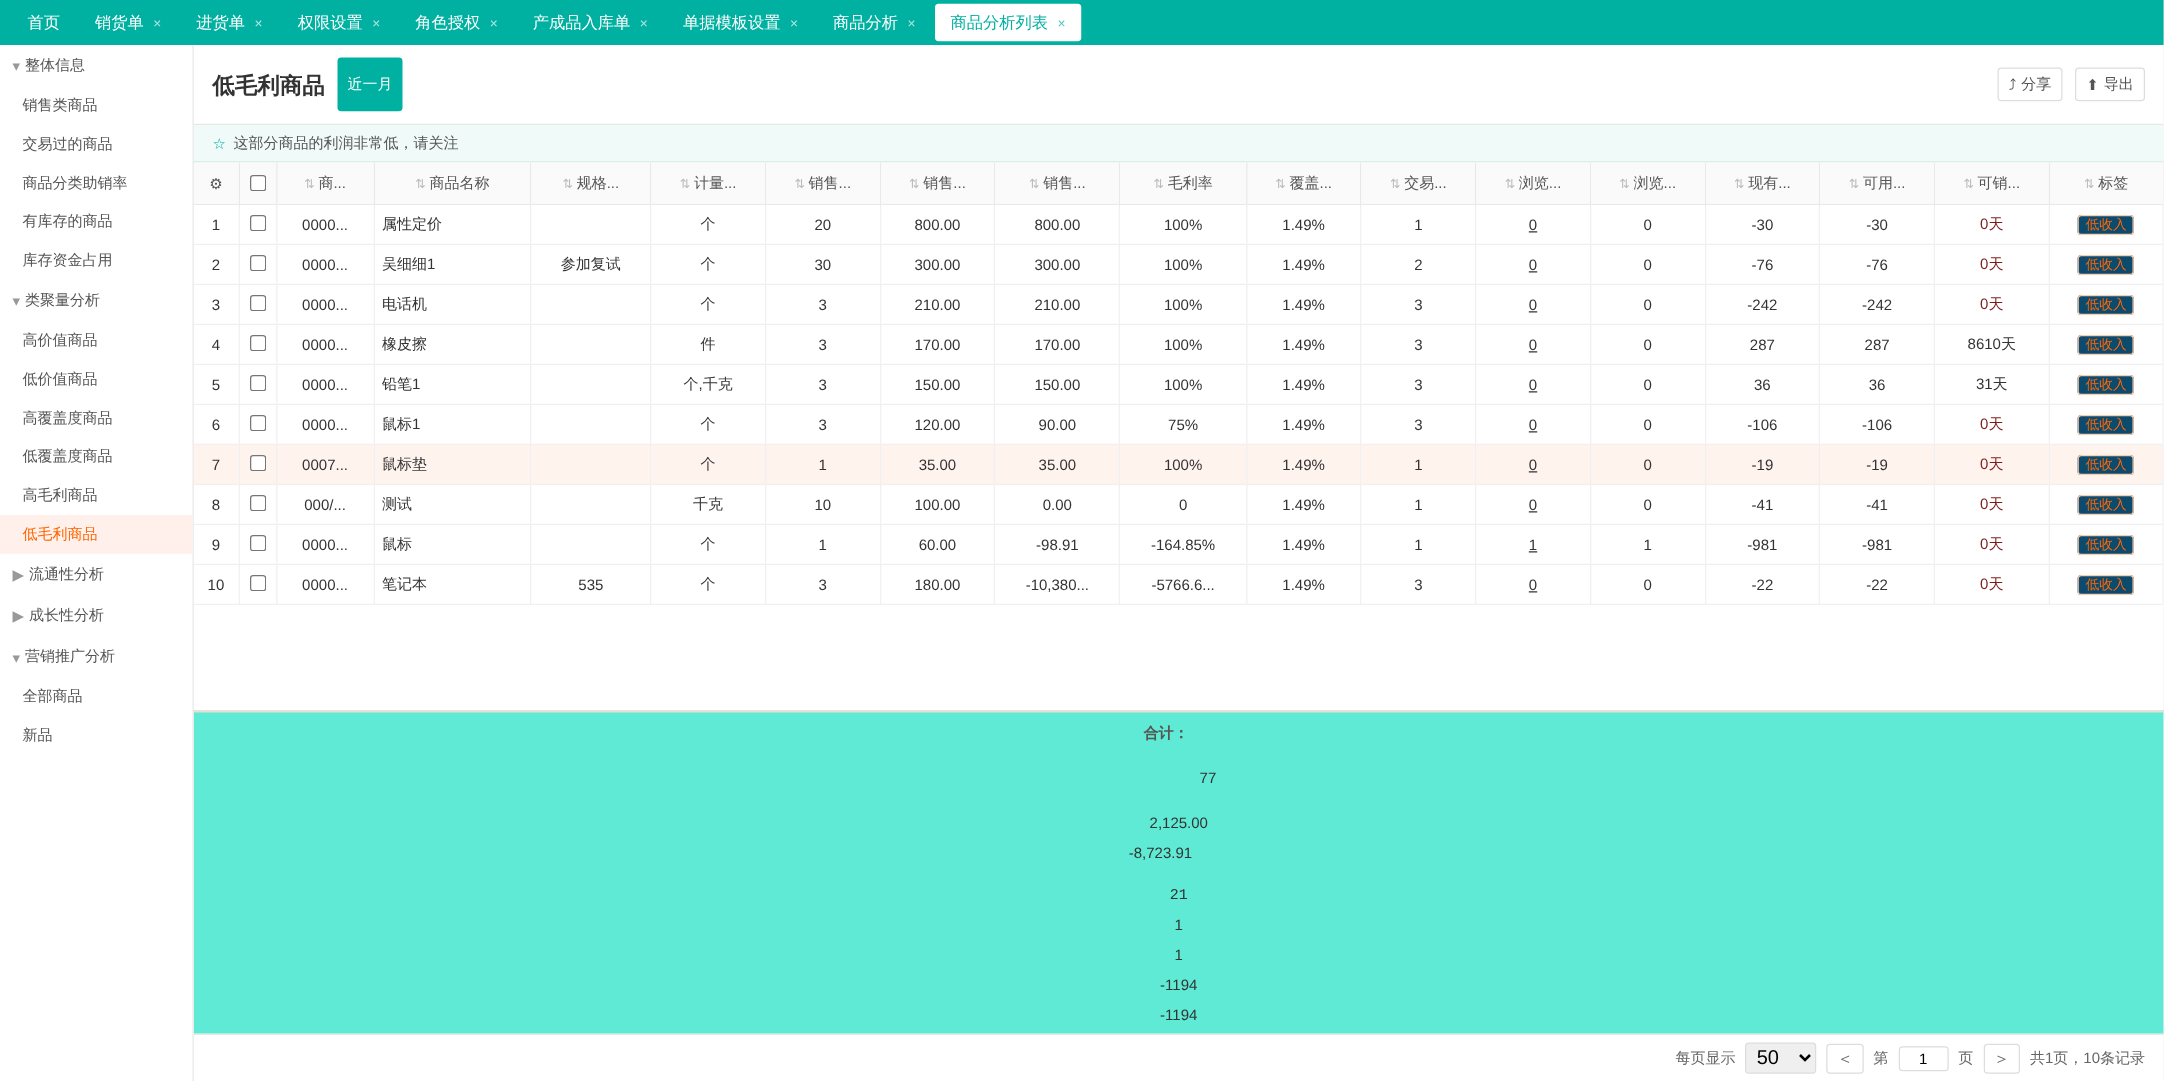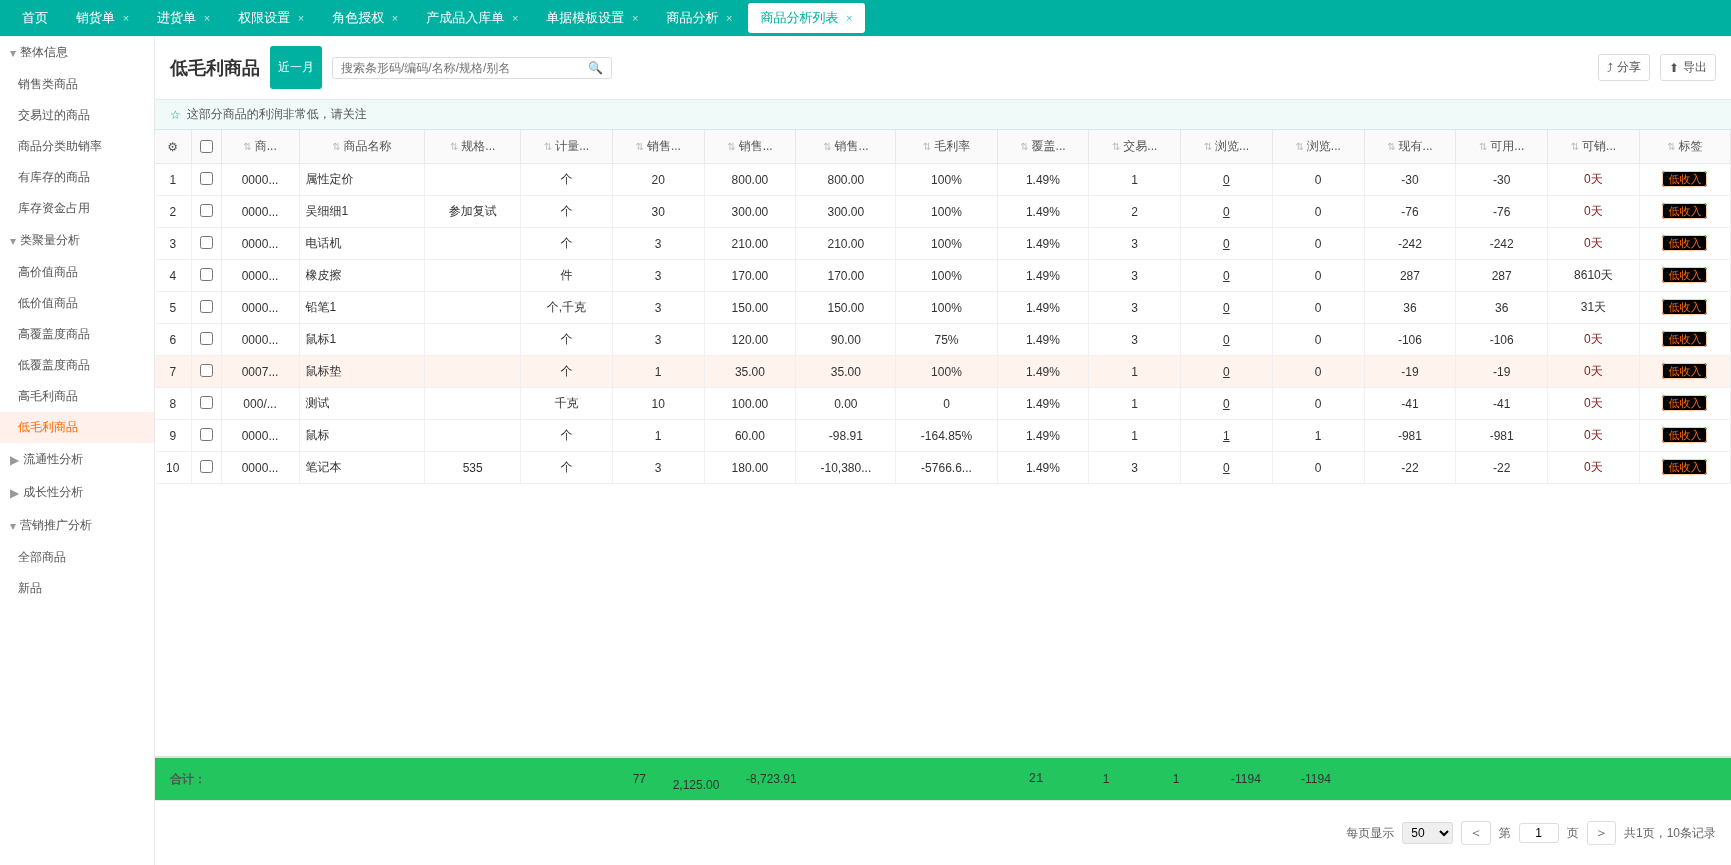--- a/index.html
+++ b/index.html
@@ -175,60 +175,61 @@
     }
     tbody tr.highlighted { background: #fff3ee; }
     td {
       padding: 7px 6px;
       text-align: center;
       border-right: 1px solid #f0f0f0;
       white-space: nowrap;
     }
     td.text-left { text-align: left; }
     .tag-badge {
-      background: #000000;
+      background: #0c4a6e;
       color: #ff6600;
       border: 1px solid #ffcca8;
       border-radius: 3px;
       padding: 1px 5px;
       font-size: 11px;
     }
     .underline-link { text-decoration: underline; cursor: pointer; color: #333; }
     .red-text { color: #7f1d1d; }
 
     
     .footer-total {
-      background: #22c55e;
+      background: #5eead4;
       border-top: 2px solid #e8e0d0;
       display: flex;
       align-items: center;
       padding: 8px 15px;
       font-size: 12px;
       gap: 10px;
       min-height: 38px;
+      flex-direction: column;
     }
     .footer-total-label { font-weight: bold; color: #555; margin-right: 20px; }
 
     
     .pagination-bar {
       background: #fff;
       border-top: 1px solid #e8e8e8;
       display: flex;
       align-items: center;
       justify-content: flex-end;
-      padding: 20px 15px;
+      padding: 6px 15px;
       gap: 8px;
       font-size: 12px;
     }
     .page-size-label { color: #666; }
     .page-size-select {
       border: 1px solid #ddd;
       border-radius: 3px;
       padding: 2px 4px;
-      font-size: 12px;
+      font-size: 16px;
     }
     .page-nav-btn {
       border: 1px solid #ddd;
       background: #fff;
       padding: 2px 7px;
       border-radius: 3px;
       cursor: pointer;
       color: #666;
     }
     .page-nav-btn:disabled { color: #ccc; cursor: default; }
@@ -297,24 +298,20 @@
     </div>
     <div class="sidebar-item">全部商品</div>
     <div class="sidebar-item">新品</div>
   </div>
 
   <div class="content-area">
 
     <div class="page-header">
       <span class="page-title">低毛利商品</span>
       <button class="filter-btn">近一月</button>
-      <div class="search-box">
-        <input type="text" placeholder="搜索条形码/编码/名称/规格/别名" style="">
-        <span class="search-icon">🔍</span>
-      </div>
       <div class="header-actions">
         <button class="action-btn">
           <span>⤴</span>
           <span>分享</span>
         </button>
         <button class="action-btn">
           <span>⬆</span>
           <span>导出</span>
         </button>
       </div>

